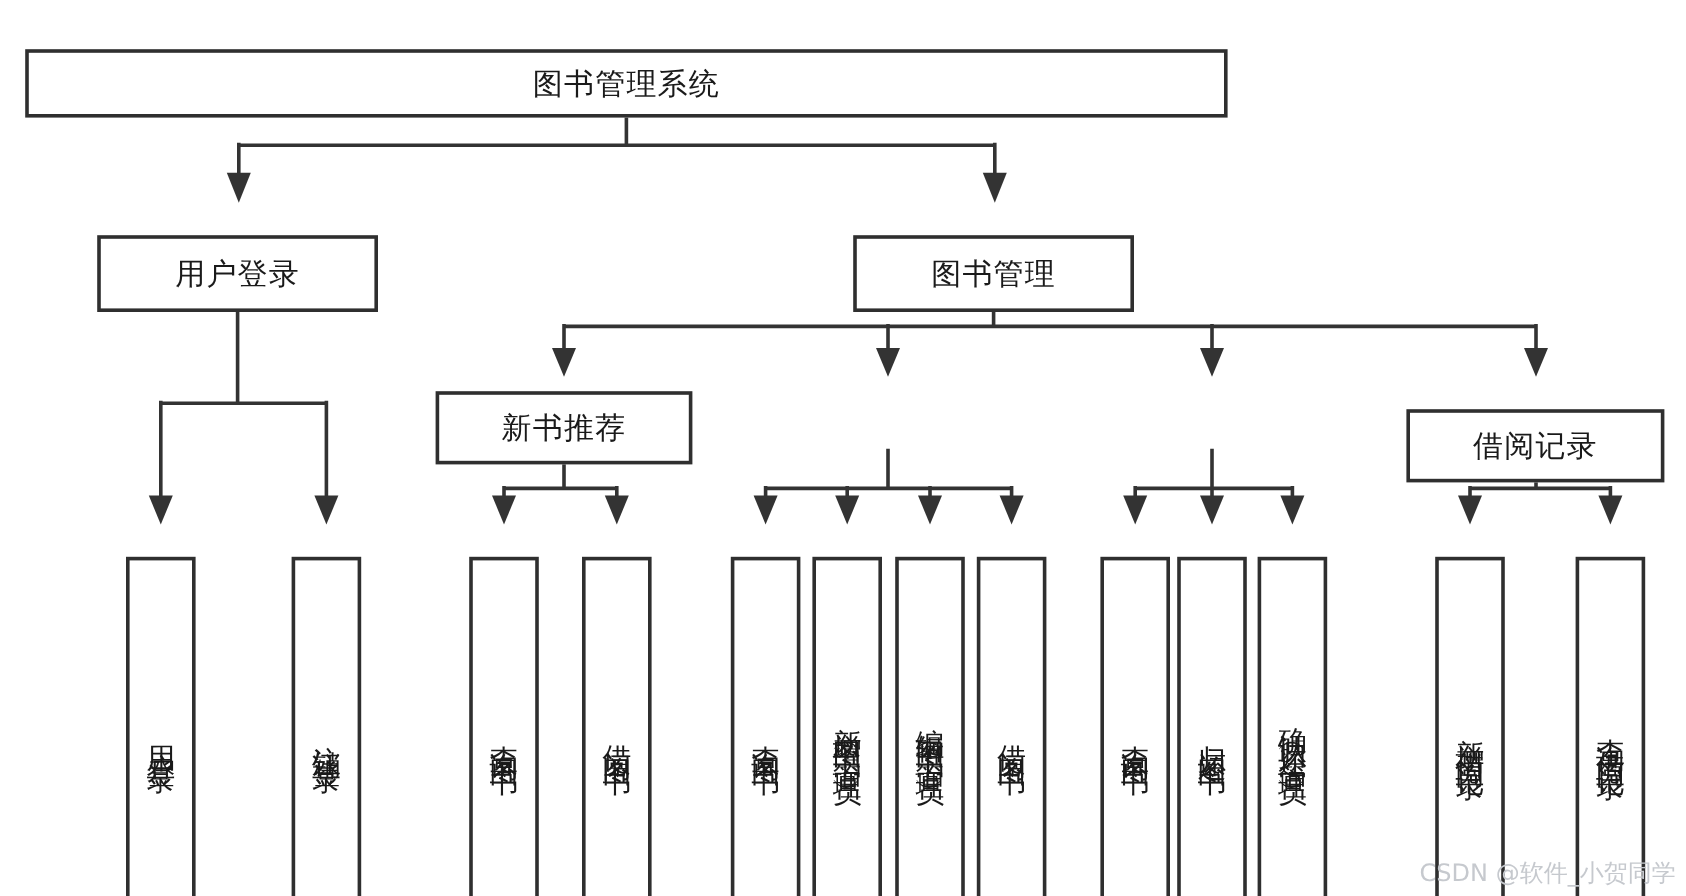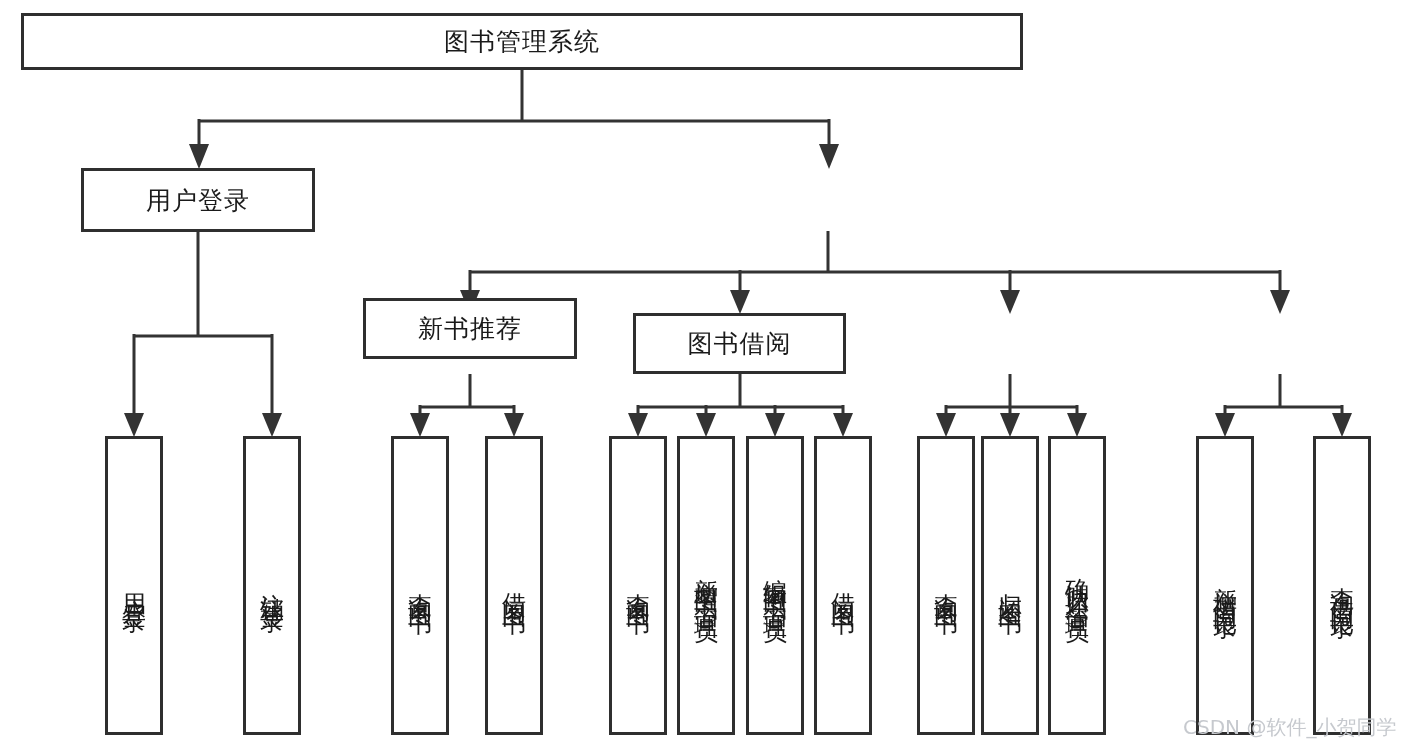--- a/index.html
+++ b/index.html
@@ -21,20 +21,21 @@
   .box, .vbox {
     position: absolute;
     box-sizing: border-box;
     background: #ffffff;
     border: 3px solid #2f2f2f;
     display: flex;
     align-items: center;
     justify-content: center;
     color: #1a1a1a;
     z-index: 2;
+    margin-top: 28px;
   }
   .box { font-size: 25px; letter-spacing: 1px; }
   .box .lbl { white-space: nowrap; }
   .vbox .lbl {
     writing-mode: vertical-rl;
     text-orientation: mixed;
     white-space: nowrap;
     font-size: 24px;
     letter-spacing: 6px;
     line-height: 1;
@@ -94,26 +95,29 @@
     </g>
   </svg>
 
   <div class="box" style="left:21px; top:13px; width:1002px; height:57px;">
     <span class="lbl">图书管理系统</span>
   </div>
 
   <div class="box" style="left:81px; top:168px; width:234px; height:64px;">
     <span class="lbl">用户登录</span>
   </div>
+  <div class="box" style="left:711px; top:168px; width:234px; height:64px;">
+    <span class="lbl">图书管理</span>
+  </div>
 
   <div class="box" style="left:363px; top:298px; width:214px; height:61px;">
     <span class="lbl">新书推荐</span>
   </div>
-  <div class="box" style="left:633px; top:313px; width:213px; height:61px;">
-    <span class="lbl">图书借阅</span>
+  <div class="box" style="left:1172px; top:313px; width:215px; height:61px;">
+    <span class="lbl">借阅记录</span>
   </div>
 
   <div class="vbox" style="left:105px; top:436px; width:58px; height:299px;">
     <span class="lbl">用户登录</span>
   </div>
   <div class="vbox" style="left:243px; top:436px; width:58px; height:299px;">
     <span class="lbl">注销登录</span>
   </div>
   <div class="vbox" style="left:391px; top:436px; width:58px; height:299px;">
     <span class="lbl">查询图书</span>

